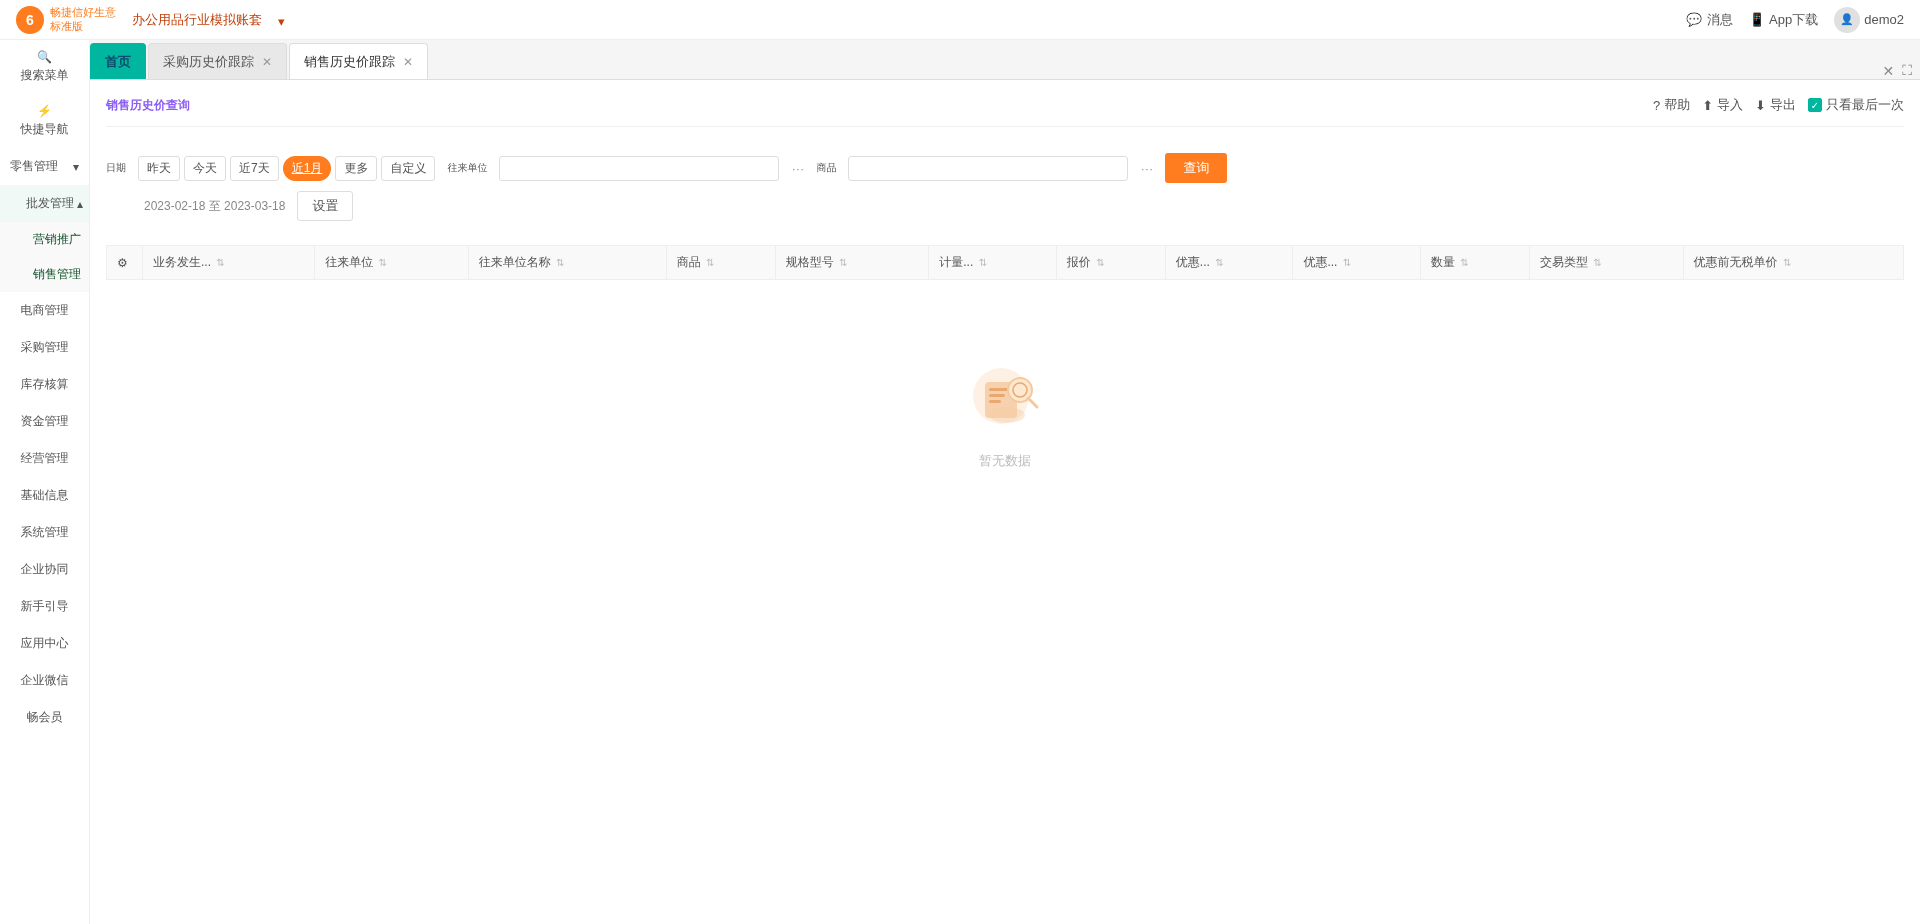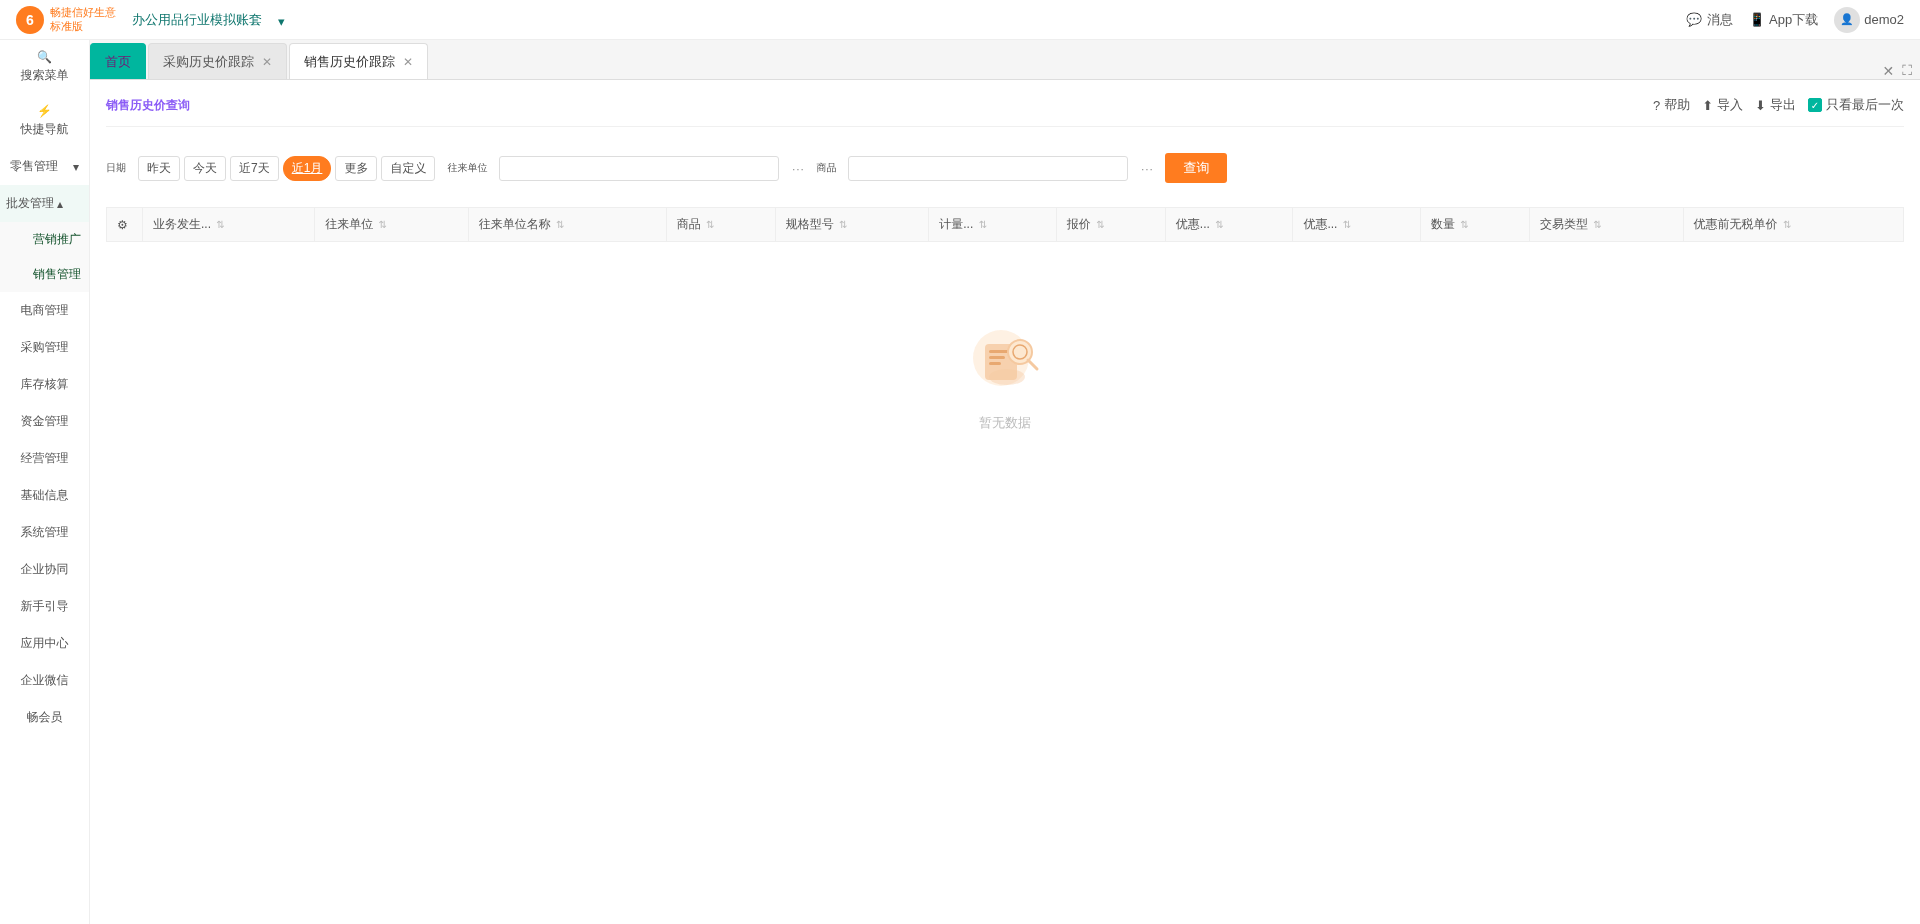--- a/index.html
+++ b/index.html
@@ -13,21 +13,21 @@
       align-items: center;
       justify-content: space-between;
       padding: 0 16px;
       border-bottom: 1px solid #eee;
       flex-shrink: 0;
     }
     .top-header-left { display: flex; align-items: center; gap: 8px; }
     .logo-area { display: flex; align-items: center; gap: 6px; }
     .logo-icon { width: 28px; height: 28px; background: #ff7c1f; border-radius: 50%; display: flex; align-items: center; justify-content: center; color: white; font-size: 14px; font-weight: bold; }
     .logo-text { font-size: 11px; color: #ff7c1f; line-height: 1.2; }
-    .app-selector { display: flex; align-items: flex-end; gap: 16px; color: #0f766e; font-size: 13px; cursor: pointer; padding: 4px 8px; }
+    .app-selector { display: flex; align-items: flex-end; gap: 16px; color: #c2410c; font-size: 13px; cursor: pointer; padding: 4px 8px; }
     .top-header-right { display: flex; align-items: center; gap: 16px; color: #555; font-size: 13px; }
     .header-action { display: flex; align-items: center; gap: 4px; cursor: pointer; color: #555; }
     .avatar { width: 26px; height: 26px; background: #e0e0e0; border-radius: 50%; overflow: hidden; display: flex; align-items: center; justify-content: center; font-size: 11px; color: #888; }
 
     
     .main-container { display: flex; flex: 1; overflow: hidden; }
 
     
     .sidebar {
       width: 90px;
@@ -81,22 +81,23 @@
       margin-right: 2px;
       border-radius: 4px 4px 0 0;
     }
     .tab.active {
       background: #fff;
       color: #333;
       font-weight: 500;
     }
     .tab.home {
       background: #00b69e;
-      color: #701a75;
+      color: #0c4a6e;
       border-color: #00b69e;
+      font-weight: bold;
     }
     .tab-close { color: #999; font-size: 12px; cursor: pointer; margin-left: 2px; }
     .tab-actions { margin-left: auto; display: flex; align-items: center; padding-right: 8px; gap: 8px; }
     .tab-action-btn { cursor: pointer; color: #888; font-size: 14px; }
 
     
     .page-content { flex: 1; background: #fff; overflow: auto; padding: 16px; }
 
     
     .page-title-bar {
@@ -223,21 +224,21 @@
       <span>搜索菜单</span>
     </div>
     <div class="sidebar-item">
       <span>⚡</span>
       <span>快捷导航</span>
     </div>
     <div class="sidebar-item" style="flex-direction:row;justify-content:center;gap:15px;">
       <span>零售管理</span>
       <span>▾</span>
     </div>
-    <div class="sidebar-item" style="flex-direction:row;justify-content:flex-start;gap:3px;background:#f0f9f6;">
+    <div class="sidebar-item" style="flex-direction:row;justify-content:flex-end;gap:3px;background:#f0f9f6;">
       <span>批发管理</span>
       <span>▴</span>
     </div>
     <div class="sidebar-sub">
       <div class="sidebar-sub-item">
         <span>营销推广</span>
       </div>
       <div class="sidebar-sub-item">
         <span>销售管理</span>
       </div>
@@ -339,20 +340,25 @@
           <span class="filter-label">往来单位</span>
           <input class="filter-input" type="text" style="width: 280px;">
           <span class="filter-dots">···</span>
 
           <span class="filter-label">商品</span>
           <input class="filter-input" type="text" style="width: 280px;">
           <span class="filter-dots">···</span>
 
           <button class="query-btn">查询</button>
         </div>
+        <div class="filter-row2">
+          <span style="width:26px;"></span>
+          <span class="date-range-text">2023-02-18 至 2023-03-18</span>
+          <button class="settings-btn">设置</button>
+        </div>
       </div>
 
       <table class="data-table">
         <thead>
           <tr>
             <th class="settings-col">⚙</th>
             <th>
               <span>业务发生...</span>
               <span class="sort-arrows">⇅</span>
             </th>

